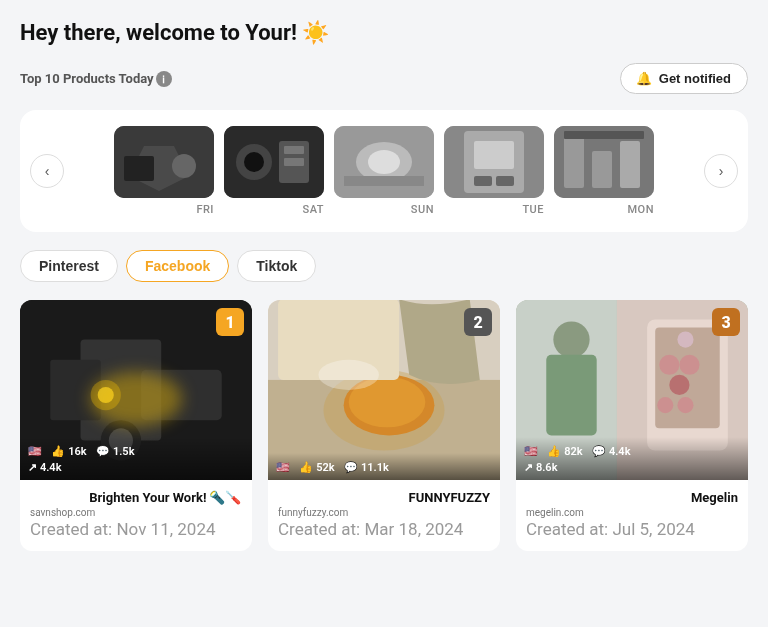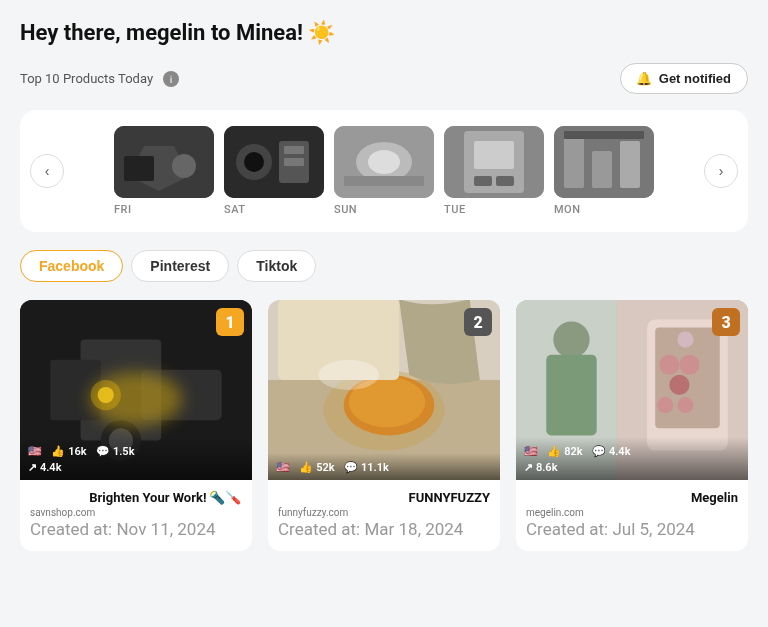--- a/index.html
+++ b/index.html
@@ -21,24 +21,24 @@
     }
     .top-bar {
       display: flex;
       align-items: center;
       justify-content: space-between;
       margin-bottom: 16px;
     }
     .top-label {
       display: flex;
       align-items: center;
-      gap: 10px;
+      gap: 2px;
       font-size: 13px;
       color: #555;
-      font-weight: 400;
+      font-weight: 700;
     }
     .info-icon {
       width: 16px;
       height: 16px;
       border-radius: 50%;
       background: #888;
       color: white;
       font-size: 10px;
       display: inline-flex;
       align-items: center;
@@ -83,21 +83,21 @@
     }
     .carousel-items {
       display: flex;
       gap: 10px;
       flex: 1;
       justify-content: center;
     }
     .carousel-item {
       display: flex;
       flex-direction: column;
-      align-items: flex-start;
+      align-items: flex-end;
       gap: 5px;
       cursor: pointer;
     }
     .carousel-thumb {
       width: 100px;
       height: 72px;
       border-radius: 10px;
       overflow: hidden;
       background: #e0e0e0;
     }
@@ -232,21 +232,21 @@
     }
     .img-product-3 {
       background: linear-gradient(145deg, #c8d0c0 0%, #b0b8a8 100%);
     }
   </style>
 </head>
 <body>
 
 <div class="page-wrapper">
 
-  <div class="header-title">Hey there, megelin to Minea! ☀️</div>
+  <div class="header-title">Hey there, welcome to Your! ☀️</div>
 
   <div class="top-bar">
     <div class="top-label">
       <span>Top 10 Products Today</span>
       <span class="info-icon">ℹ</span>
     </div>
     <button class="get-notified-btn">
       <span>🔔</span>
       <span>Get notified</span>
     </button>
@@ -312,22 +312,22 @@
             <rect x="10" y="5" width="80" height="8" fill="#555" rx="1"></rect>
           </svg>
         </div>
         <span class="day-label">MON</span>
       </div>
     </div>
     <button class="carousel-arrow">›</button>
   </div>
 
   <div class="platform-tabs">
+    <button class="platform-tab">Pinterest</button>
     <button class="platform-tab active">Facebook</button>
-    <button class="platform-tab">Pinterest</button>
     <button class="platform-tab">Tiktok</button>
   </div>
 
   <div class="products-grid">
 
     <div class="product-card">
       <div class="product-image-wrap img-product-1">
         <svg width="100%" height="180" viewBox="0 0 230 180" preserveAspectRatio="xMidYMid slice">
           <rect width="230" height="180" fill="#1a1a1a"></rect>
           <rect x="60" y="40" width="80" height="100" fill="#333" rx="4"></rect>

